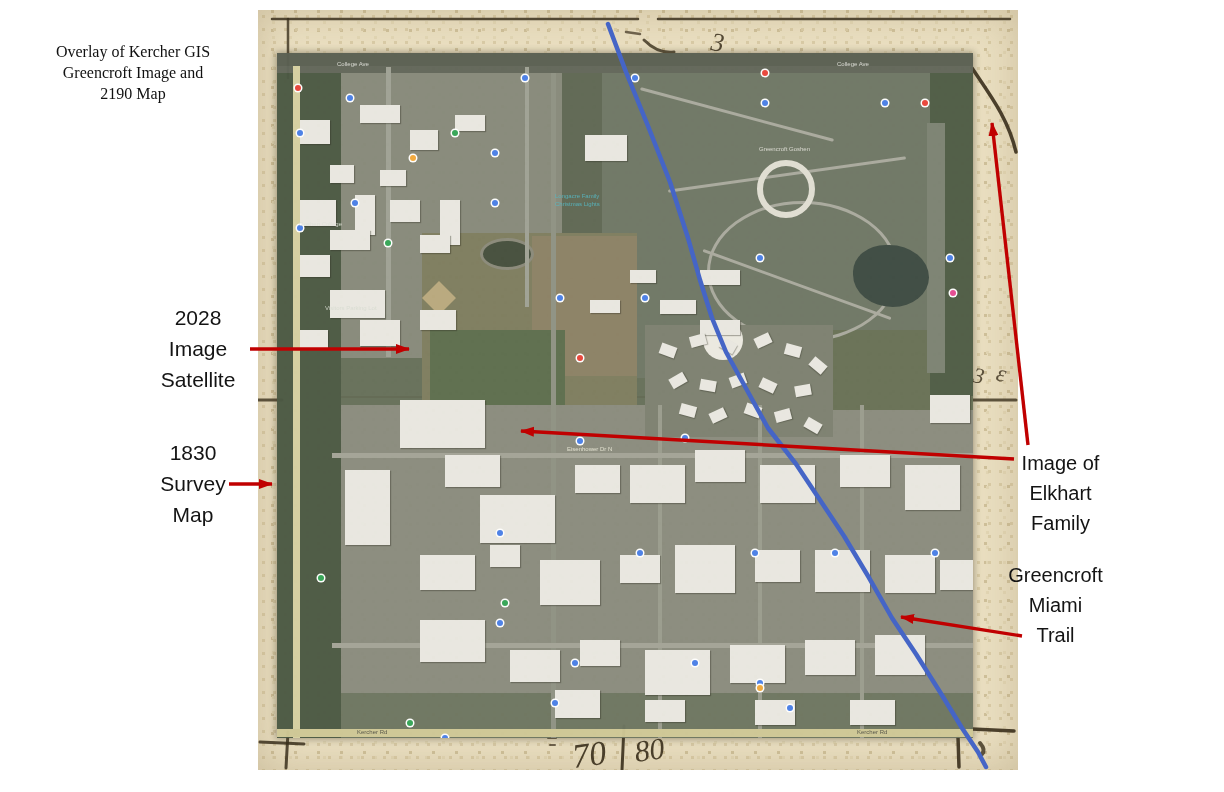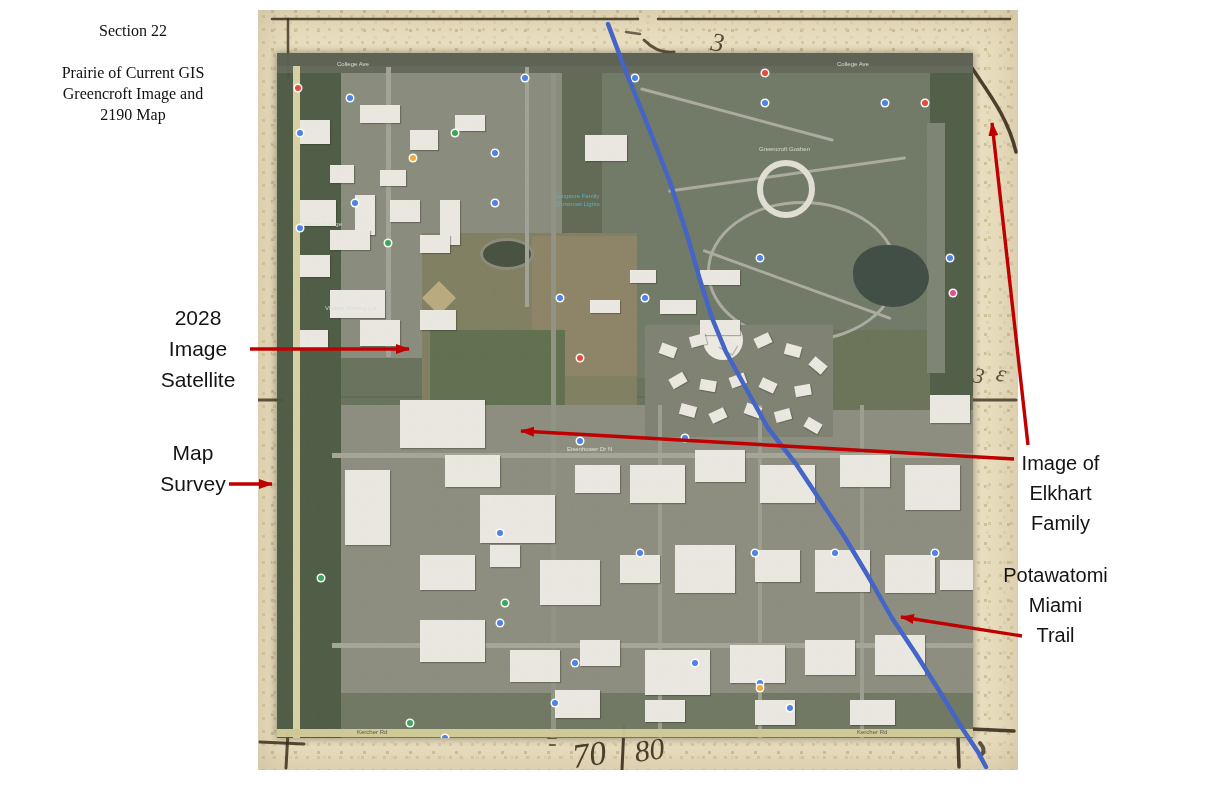--- a/index.html
+++ b/index.html
@@ -242,43 +242,43 @@
     <g id="arrow-group">
         <line x1="250" y1="349" x2="409" y2="349" stroke="#c00000" stroke-width="3.4" marker-end="url(#ah)"></line>
         <line x1="229" y1="484" x2="272" y2="484" stroke="#c00000" stroke-width="3.4" marker-end="url(#ah)"></line>
         <line x1="1014" y1="459" x2="521" y2="431" stroke="#c00000" stroke-width="3.4" marker-end="url(#ah)"></line>
         <line x1="1028" y1="445" x2="992" y2="123" stroke="#c00000" stroke-width="3.4" marker-end="url(#ah)"></line>
         <line x1="1022" y1="636" x2="901" y2="617" stroke="#c00000" stroke-width="3.4" marker-end="url(#ah)"></line>
       </g>
   </svg>
 
   <div class="titleblock">
-    <div>Section 22</div>
     <div class="gap"></div>
-    <div>Prairie of Current GIS</div>
+    <div>Overlay of Kercher GIS</div>
     <div>Greencroft Image and</div>
     <div>2190 Map</div>
   </div>
 
   <div class="anno" style="left:128px;top:302px;width:140px;">
     <div>2028</div>
     <div>Image</div>
     <div>Satellite</div>
   </div>
 
   <div class="anno" style="left:128px;top:437px;width:130px;">
+    <div>1830</div>
+    <div>Survey</div>
     <div>Map</div>
-    <div>Survey</div>
   </div>
 
   <div class="anno small" style="left:1008px;top:448px;width:105px;">
     <div>Image of</div>
     <div>Elkhart</div>
     <div>Family</div>
   </div>
 
   <div class="anno small" style="left:983px;top:560px;width:145px;">
-    <div>Potawatomi</div>
+    <div>Greencroft</div>
     <div>Miami</div>
     <div>Trail</div>
   </div>
 
 </div>
 
 </body></html>

